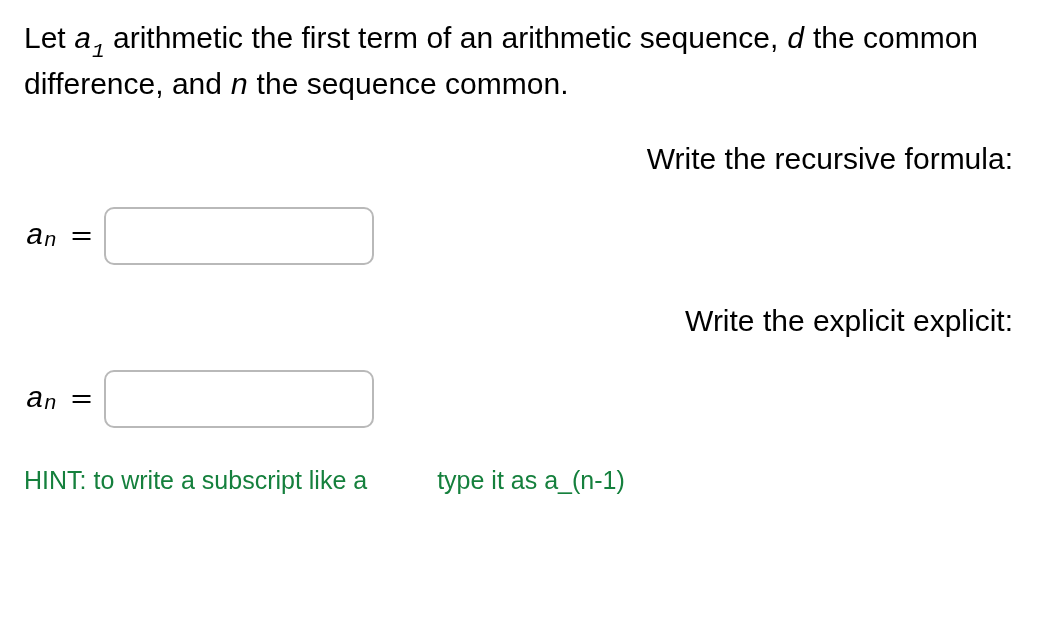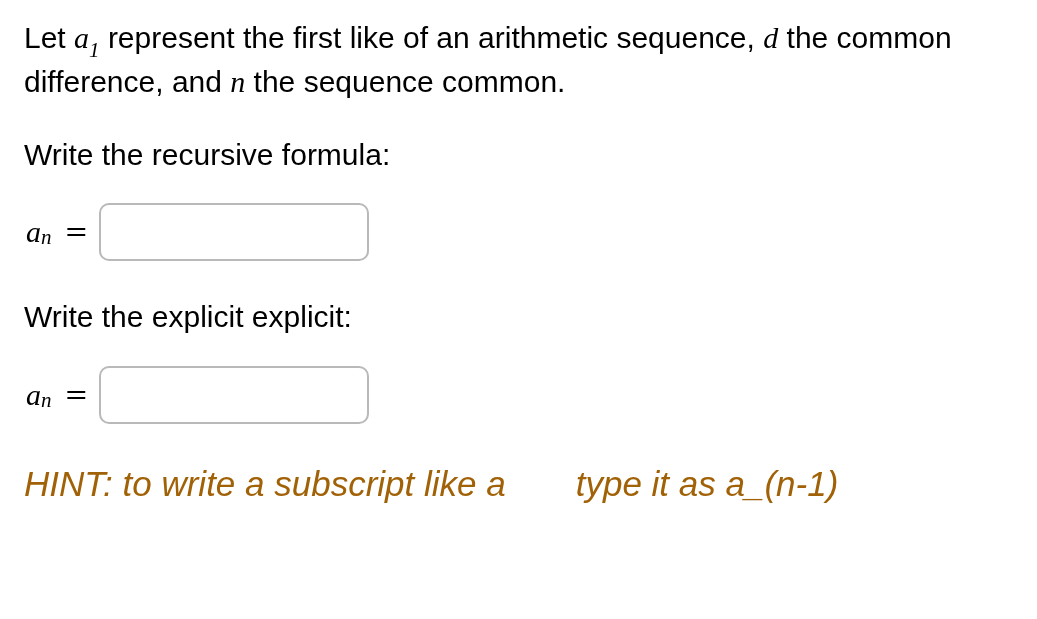--- a/index.html
+++ b/index.html
@@ -12,34 +12,35 @@
       font-size: 30px;
       color: #000;
       background: #fff;
       padding: 18px 24px;
       width: 1037px;
       height: 619px;
       overflow: hidden;
       line-height: 1.35;
     }
     .math {
-      font-family: Liberation Serif, serif;
+      font-family: Liberation Mono, monospace;
       font-style: italic;
     }
     .sub {
       font-size: 0.7em;
       vertical-align: sub;
       position: relative;
       top: 0.1em;
     }
     .intro {
       margin-bottom: 32px;
     }
     .prompt {
       margin-bottom: 28px;
+      text-align: right;
     }
     .formula-row {
       display: flex;
       align-items: center;
       margin-bottom: 36px;
       padding-left: 2px;
     }
     .an-label {
       display: inline-flex;
       align-items: baseline;
@@ -56,36 +57,35 @@
       width: 270px;
       height: 58px;
       border: 2px solid #b9b9b9;
       border-radius: 10px;
       background: #fff;
       font-size: 24px;
       padding: 6px 12px;
       outline: none;
     }
     .hint {
-      color: #a16207;
-      font-style: italic;
-      font-size: 35px;
+      color: #15803d;
+      font-size: 25px;
       white-space: nowrap;
       margin-top: 6px;
     }
     .hint-gap {
       display: inline-block;
       width: 70px;
     }
   </style>
 </head>
 <body>
 
 <p class="intro">
-  <span>Let </span><span class="math"><span>a</span><span class="sub">1</span></span><span> represent the first like of an arithmetic sequence, </span><span class="math">d</span><span> the common difference, and </span><span class="math">n</span><span> the sequence common.</span>
+  <span>Let </span><span class="math"><span>a</span><span class="sub">1</span></span><span> arithmetic the first term of an arithmetic sequence, </span><span class="math">d</span><span> the common difference, and </span><span class="math">n</span><span> the sequence common.</span>
 </p>
 
 <p class="prompt">Write the recursive formula:</p>
 
 <div class="formula-row">
   <span class="an-label math">
     <span>a</span>
       <span class="sub">n</span>
   </span>
   <span class="eq">=</span>

